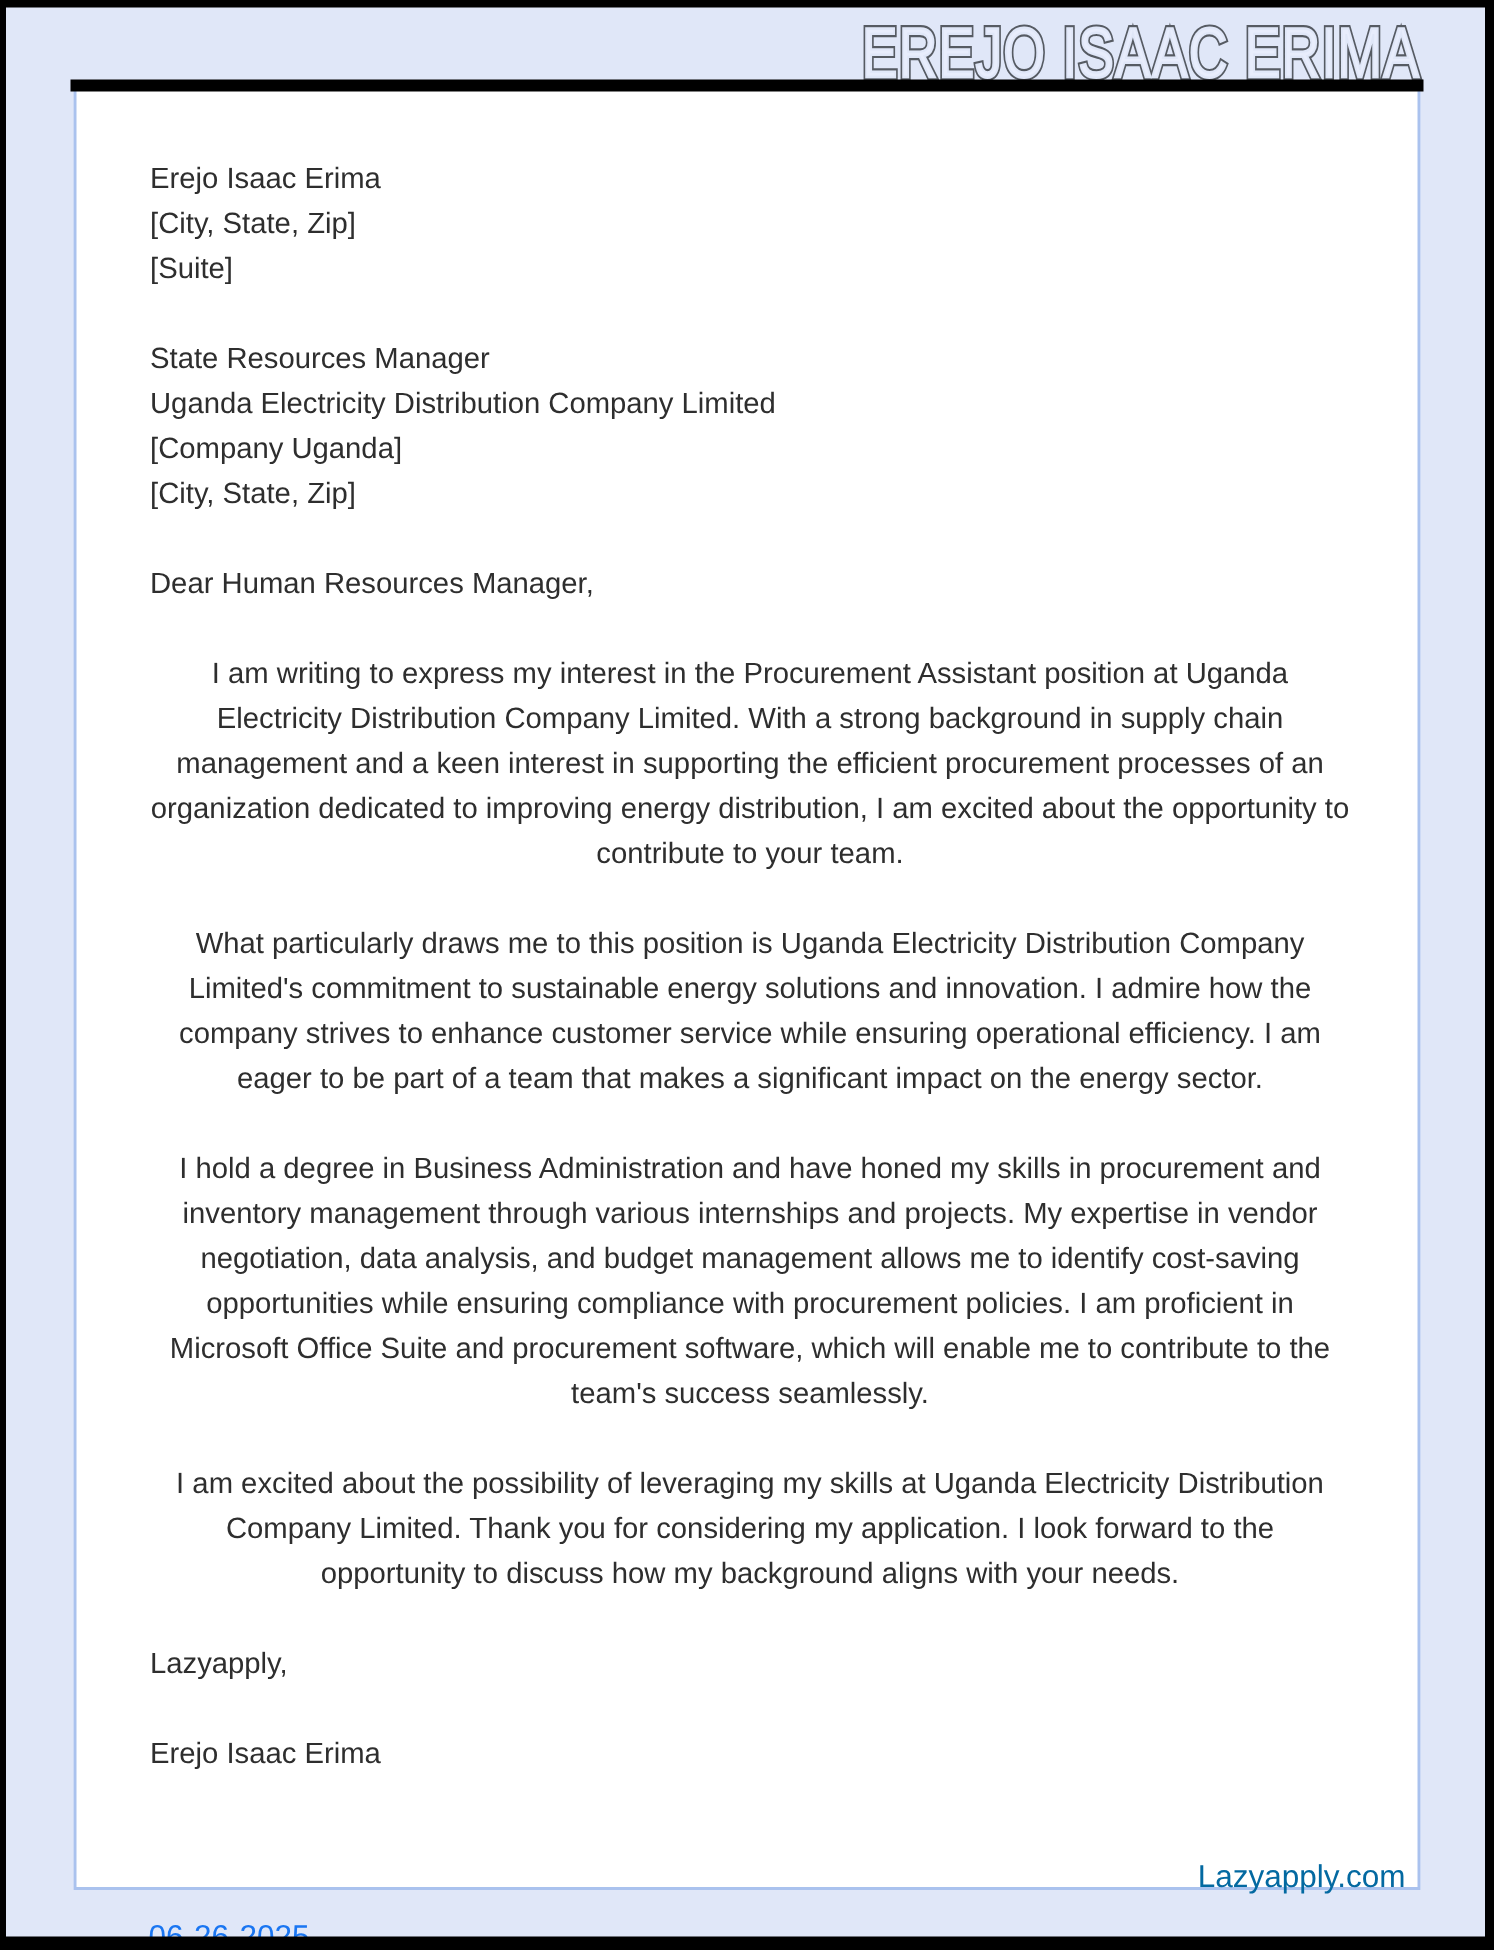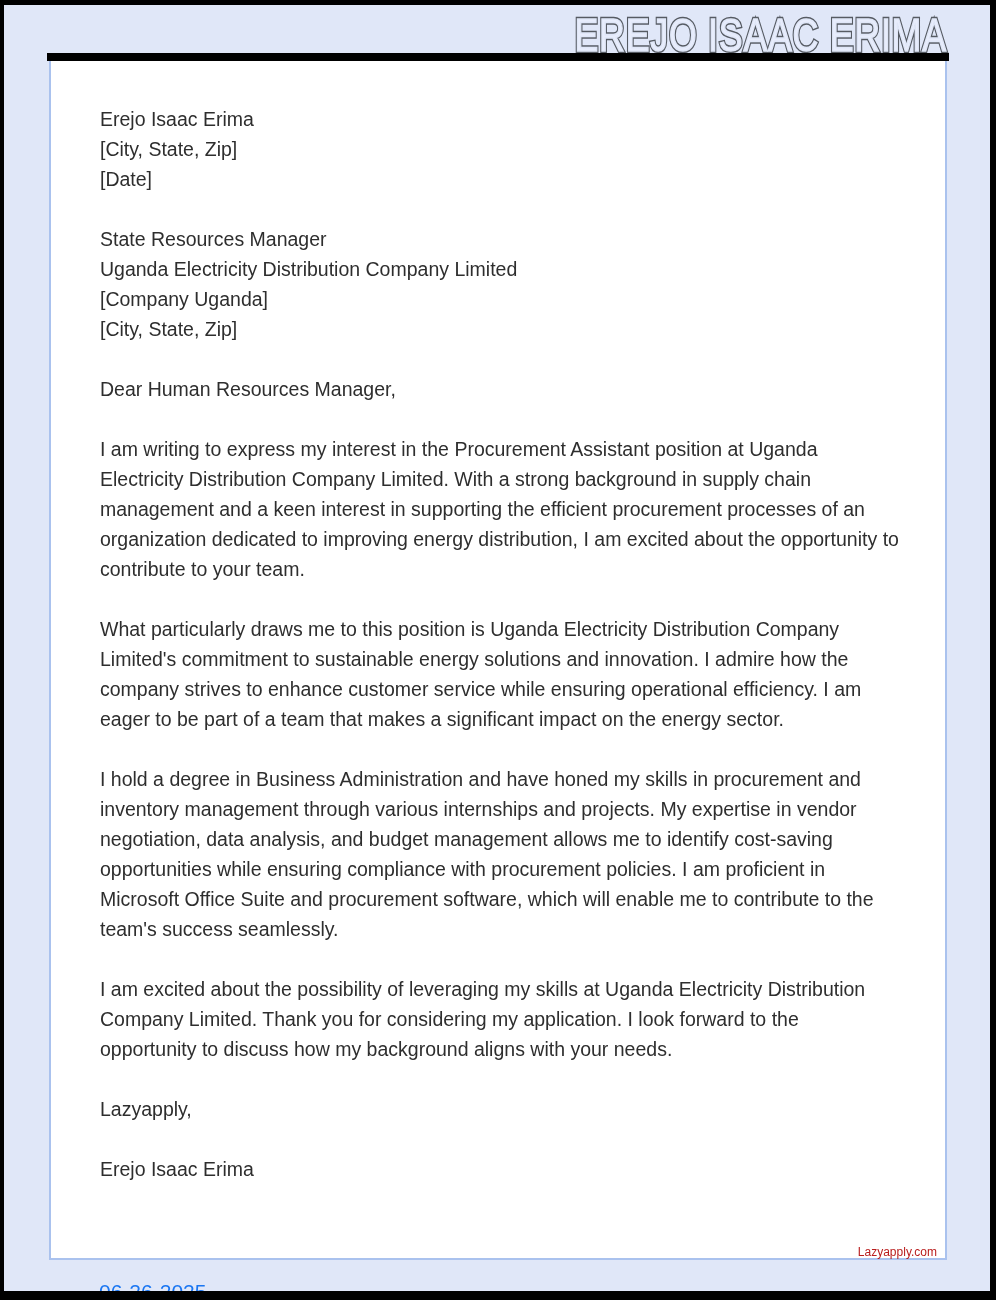--- a/index.html
+++ b/index.html
@@ -43,26 +43,26 @@
     width: 898px; height: 1204px;
     box-sizing: border-box;
     background: #ffffff;
     border: 2px solid #aac2ee;
     padding: 46px 45px 0 49px;
     font-size: 19.5px; line-height: 30px; color: #2e2e2e;
   }
 
   .block { margin: 0 0 30px 0; }
   .paras-wrapper { display: contents; }
-  .paras-wrapper > .para { margin: 0 0 30px 0; }
+  .paras-wrapper > .para { margin: 0 0 30px 0; text-align: center; }
   .line { white-space: pre-wrap; }
 
   .watermark {
     position: absolute; right: 8px; bottom: -4px;
-    font-size: 12px; line-height: 20px; color: #b91c1c;
+    font-size: 21px; line-height: 20px; color: #0369a1;
     cursor: pointer;
   }
 
   .date-link {
     position: absolute; left: 99px; top: 1280px;
     font-size: 21px; line-height: 24px;
     color: #1a76f2; text-decoration: none; cursor: pointer; z-index: 5;
   }
 </style>
 </head>
@@ -79,21 +79,21 @@
     <span class="hn hn-top">EREJO ISAAC ERIMA</span>
   </div>
 
   <div class="header-bar"></div>
 
   <div class="page">
 
     <div class="block">
         <div class="line">Erejo Isaac Erima</div>
         <div class="line">[City, State, Zip]</div>
-        <div class="line">[Date]</div>
+        <div class="line">[Suite]</div>
       </div>
 
     <div class="block">
         <div class="line">State Resources Manager</div>
         <div class="line">Uganda Electricity Distribution Company Limited</div>
         <div class="line">[Company Uganda]</div>
         <div class="line">[City, State, Zip]</div>
       </div>
 
     <div class="block line">Dear Human Resources Manager,</div>

